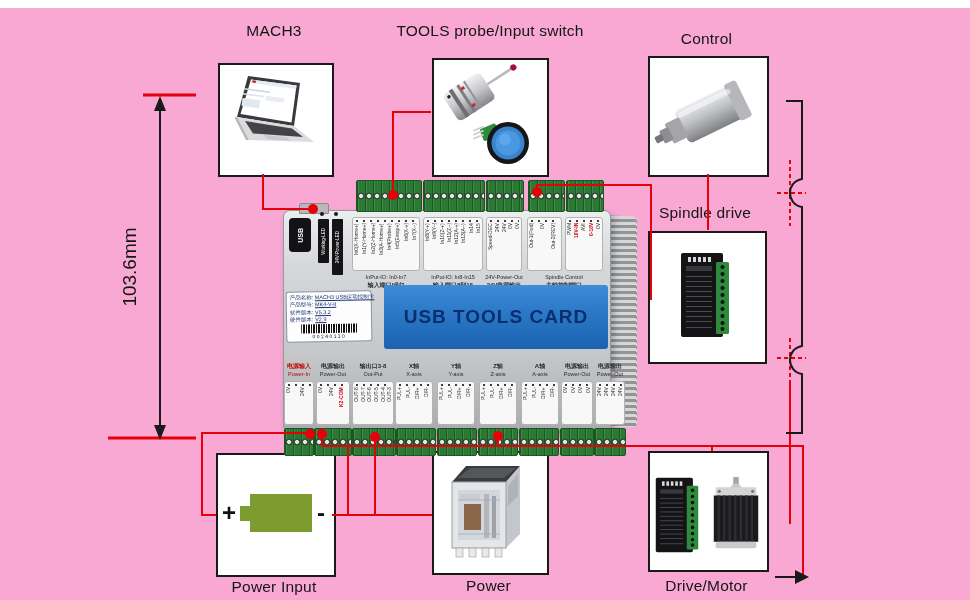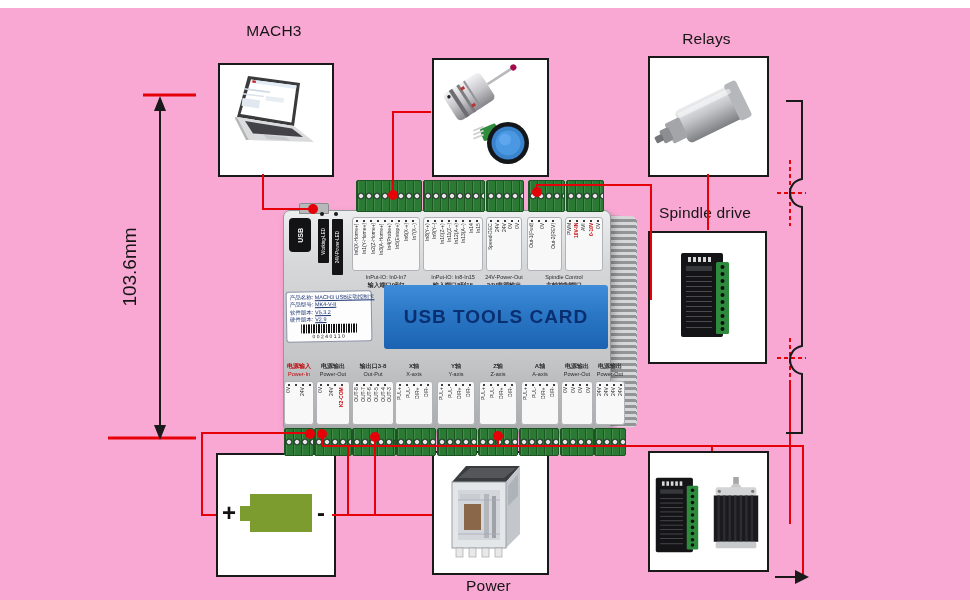--- a/index.html
+++ b/index.html
@@ -57,23 +57,26 @@
   .battery-nub{position:absolute;background:#7d9c30;}
   .pm{position:absolute;font-weight:bold;font-size:24px;color:#111;}
   svg.overlay{position:absolute;left:0;top:0;pointer-events:none;}
 </style>
 </head>
 <body>
 
 <div id="canvas">
 
   <div class="lbl" style="left:218px;top:14px;width:112px;">MACH3</div>
-  <div class="lbl" style="left:648px;top:22px;width:117px;">Relays</div>
+  <div class="lbl" style="left:370px;top:14px;width:240px;">TOOLS probe/Input switch</div>
+  <div class="lbl" style="left:648px;top:22px;width:117px;">Control</div>
   <div class="lbl" style="left:640px;top:196px;width:130px;">Spindle drive</div>
+  <div class="lbl" style="left:206px;top:570px;width:136px;">Power Input</div>
   <div class="lbl" style="left:432px;top:569px;width:113px;">Power</div>
+  <div class="lbl" style="left:640px;top:569px;width:133px;">Drive/Motor</div>
   <div class="dim-label">103.6mm</div>
 
   <div class="cbox" style="left:218px;top:55px;width:112px;height:110px;"></div>
   <div class="cbox" style="left:432px;top:50px;width:113px;height:115px;"></div>
   <div class="cbox" style="left:648px;top:48px;width:117px;height:117px;"></div>
   <div class="cbox" style="left:648px;top:223px;width:115px;height:129px;"></div>
   <div class="cbox" style="left:216px;top:445px;width:116px;height:120px;"></div>
   <div class="cbox" style="left:432px;top:443px;width:113px;height:120px;"></div>
   <div class="cbox" style="left:648px;top:443px;width:117px;height:117px;"></div>
 

